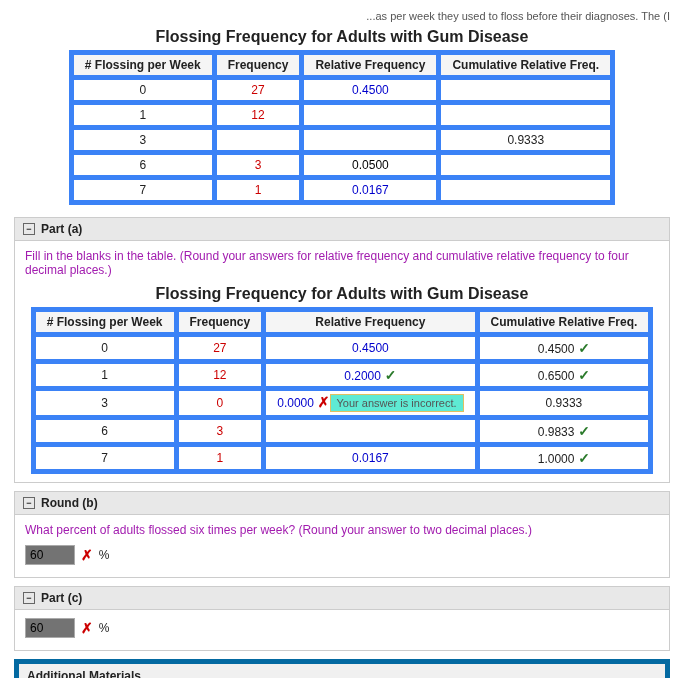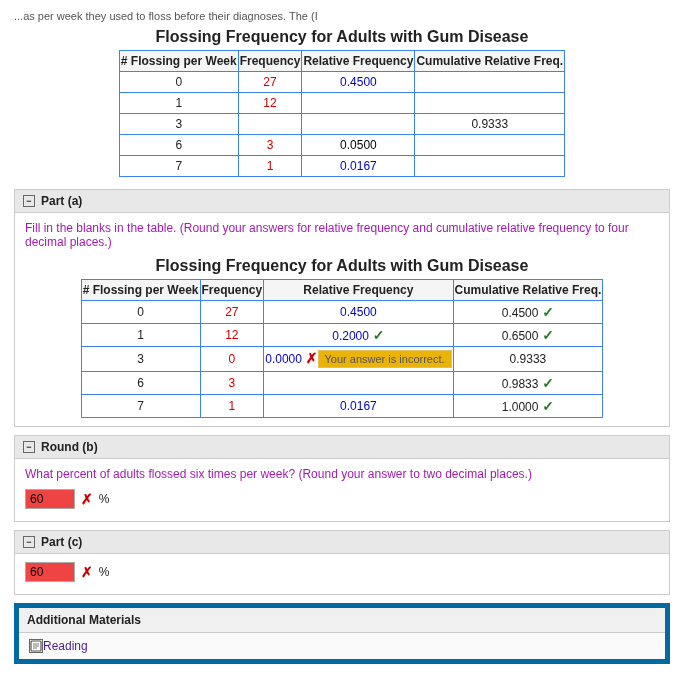--- a/index.html
+++ b/index.html
@@ -24,22 +24,22 @@
       font-weight: bold;
       font-size: 16px;
       margin-bottom: 4px;
     }
     table {
       border-collapse: collapse;
       width: 100%;
       margin: 0 auto;
     }
     table th, table td {
-      border: 1px solid #3b82f6;
-      padding: 3px 1px;
+      border: 5px solid #3b82f6;
+      padding: 3px 11px;
       font-size: 12px;
     }
     table th {
       background: #f5f5f5;
       font-weight: bold;
       text-align: center;
     }
     table td {
       text-align: center;
     }
@@ -73,30 +73,30 @@
       color: #2a7a2a;
       font-size: 14px;
       font-weight: bold;
     }
     .cross-icon {
       color: #c00;
       font-size: 14px;
       font-weight: bold;
     }
     .tooltip-incorrect {
-      background: #eab308;
+      background: #5eead4;
       border: 1px solid #e0c060;
       padding: 2px 6px;
       font-size: 11px;
       color: #555;
       display: inline-block;
     }
     .input-answer {
       border: 1px solid #aaa;
-      background: #ef4444;
+      background: #737373;
       padding: 2px 4px;
       font-size: 12px;
       width: 50px;
     }
     .answer-row {
       display: flex;
       align-items: center;
       gap: 6px;
       margin-bottom: 4px;
     }
@@ -144,21 +144,21 @@
       display: inline-flex;
       align-items: center;
       justify-content: center;
       font-size: 9px;
       cursor: pointer;
     }
     .top-note {
       font-size: 11px;
       color: #555;
       margin-bottom: 6px;
-      text-align: left;
+      text-align: right;
     }
     .ref-table-wrap {
       display: flex;
       justify-content: center;
     }
     .ref-table-wrap table {
       width: auto;
       min-width: 400px;
     }
     .answer-table-wrap {

